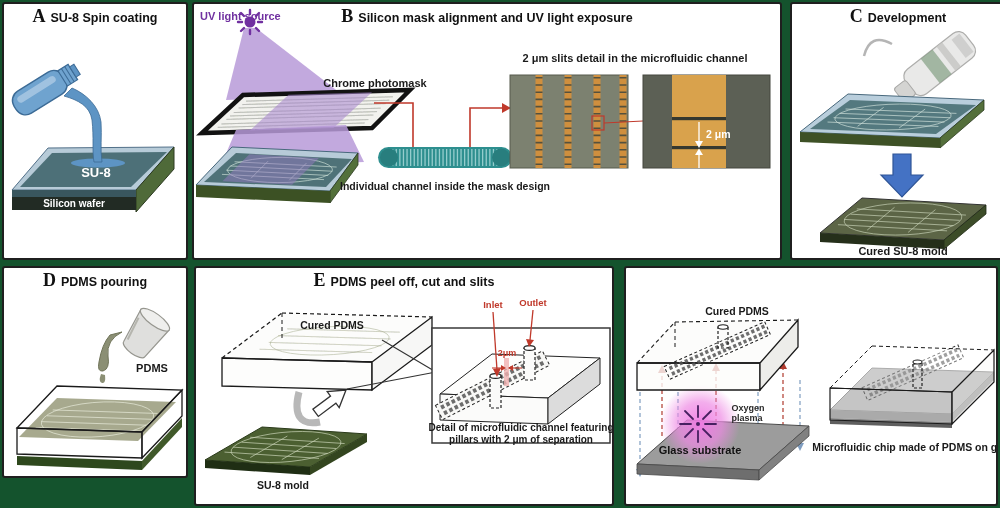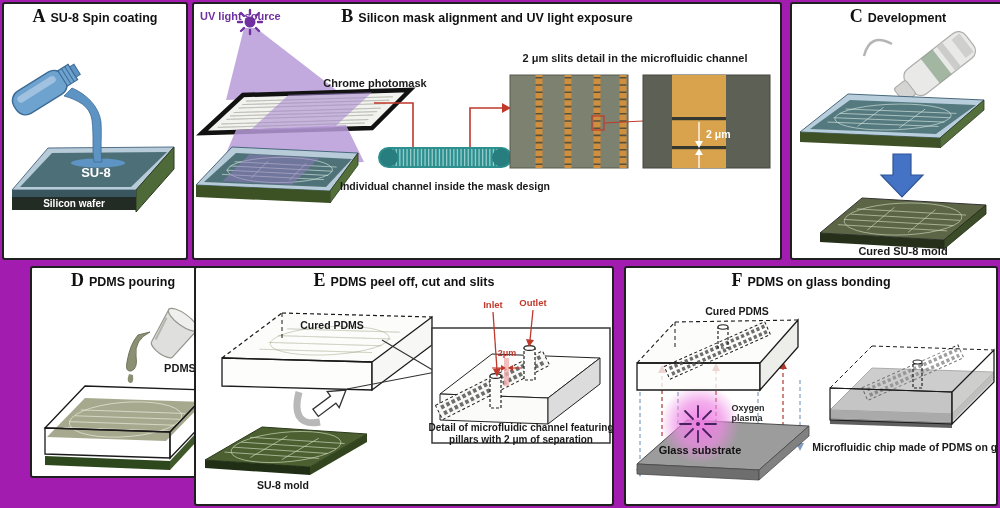--- a/index.html
+++ b/index.html
@@ -1,16 +1,16 @@
 <!DOCTYPE html>
 <html><head>
 <meta charset="utf-8">
 <style>
   html,body{margin:0;padding:0;background:#fff;}
-  .fig{position:relative;width:1000px;height:508px;background:#a21caf;
+  .fig{position:relative;width:1000px;height:508px;background:#14532d;
        font-family:"Liberation Sans",sans-serif;overflow:hidden;}
   .panel{position:absolute;border:2px solid #1f1f1f;border-radius:3px;
          background:#fff;box-sizing:border-box;}
   .ptitle{position:absolute;top:2px;left:0;right:0;text-align:center;color:#111;z-index:6;}
   .pletter{font-family:"Liberation Serif",serif;font-weight:700;font-size:18px;}
   .plabel{font-weight:700;font-size:12.5px;margin-left:5px;}
   svg.art{position:absolute;left:0;top:0;display:block;}
   text{font-family:"Liberation Sans",sans-serif;}
 </style>
 </head>
@@ -198,21 +198,21 @@
           <line x1="0.06" y1="0.6" x2="0.94" y2="0.6" stroke="#c6d0b4" vector-effect="non-scaling-stroke" stroke-width="0.7"></line>
           <line x1="0.06" y1="0.75" x2="0.94" y2="0.75" stroke="#c6d0b4" vector-effect="non-scaling-stroke" stroke-width="0.7"></line>
           <line x1="0.33" y1="0.2" x2="0.33" y2="0.85" stroke="#c6d0b4" vector-effect="non-scaling-stroke" stroke-width="0.7"></line>
           <line x1="0.66" y1="0.2" x2="0.66" y2="0.85" stroke="#c6d0b4" vector-effect="non-scaling-stroke" stroke-width="0.7"></line>
         </g>
       </g>
       <text x="111" y="251" font-size="11" font-weight="700" fill="#1a1a1a" text-anchor="middle">Cured SU-8 mold</text>
     </svg>
   </div>
 
-  <div class="panel" style="left:2px;top:266px;width:186px;height:212px;margin-left:28px;">
+  <div class="panel" style="left:2px;top:266px;width:186px;height:212px;">
     <div class="ptitle">
       <span class="pletter">D</span><span class="plabel">PDMS pouring</span>
     </div>
     <svg class="art" width="182" height="236" viewBox="0 0 182 236">
 
       <g>
         <path d="M118,64 q-16,8 -14,24 q2,13 -5,15 q-6,1 -4,-9 q3,-18 11,-27 z" fill="#8b8f74" stroke="#6f7358" stroke-width="1"></path>
         <path d="M97,106 q-3,8 1,9 q4,1 3,-8 z" fill="#8b8f74"></path>
         <g transform="translate(140,66) rotate(36)">
           <path d="M-17,-18 L-12,18 A13,5 0 0 0 14,18 L18,-18 Z" fill="#d9d9d7" fill-opacity="0.85" stroke="#96968f" stroke-width="1.2"></path>
@@ -328,23 +328,20 @@
         <polygon points="297,101 305,100 301,109" fill="#c0392b"></polygon>
       </g>
       <g>
         <line x1="337" y1="42" x2="334" y2="72" stroke="#c0392b" stroke-width="1.3"></line>
         <polygon points="330,71 338,72 333,79" fill="#c0392b"></polygon>
       </g>
     </svg>
   </div>
 
   <div class="panel" style="left:624px;top:266px;width:374px;height:240px;">
-    <div class="ptitle">
-      <span class="pletter">F</span><span class="plabel">PDMS on glass bonding</span>
-    </div>
     <svg class="art" width="370" height="236" viewBox="0 0 370 236">
 
       <g>
         <g stroke="#7f9dc0" stroke-width="1.2" stroke-dasharray="4 3">
           <line x1="14" y1="124" x2="14" y2="202"></line>
             <line x1="52" y1="124" x2="52" y2="184"></line>
           <line x1="132" y1="124" x2="132" y2="182"></line>
             <line x1="174" y1="112" x2="174" y2="176"></line>
         </g>
         <g fill="#7f9dc0">

